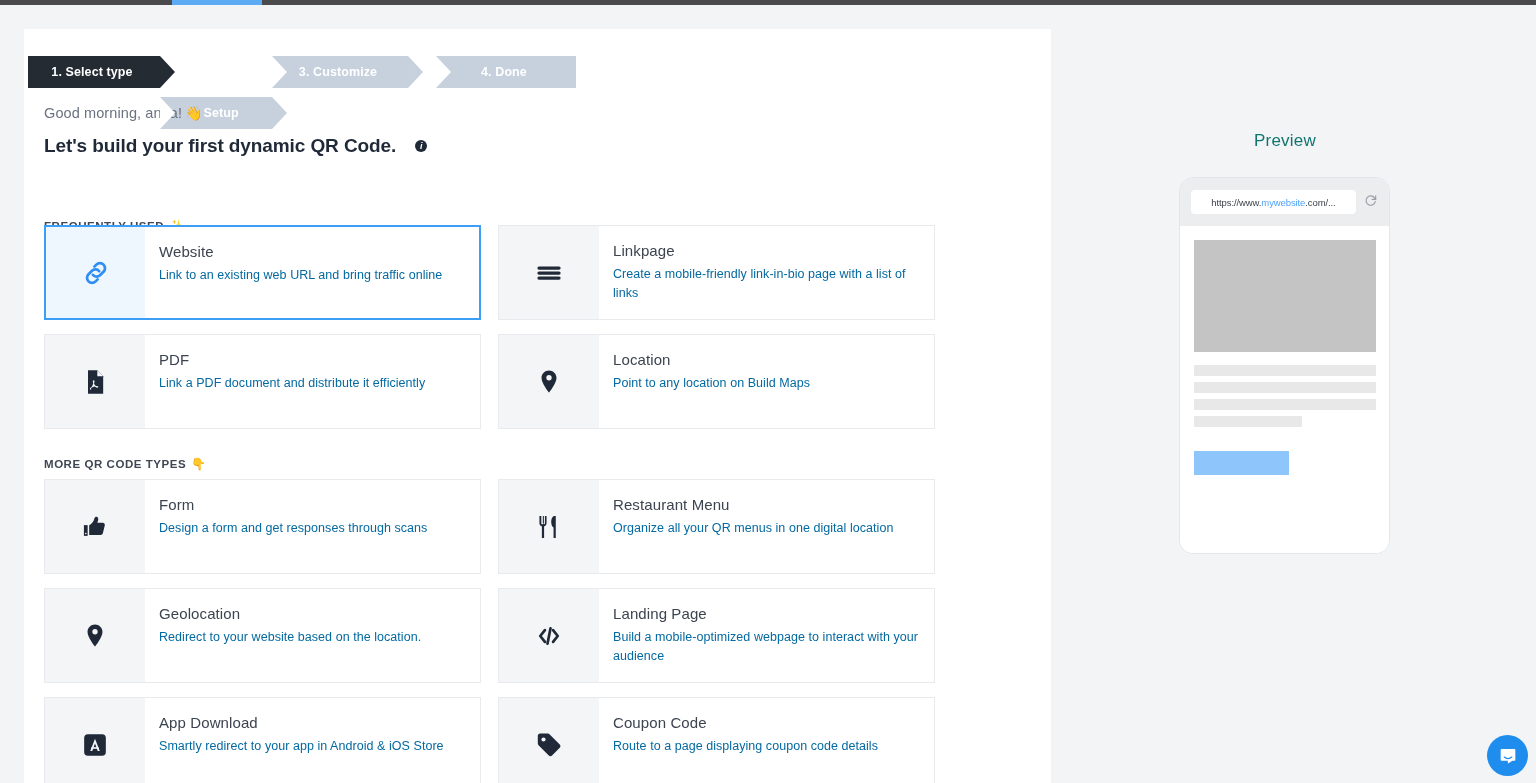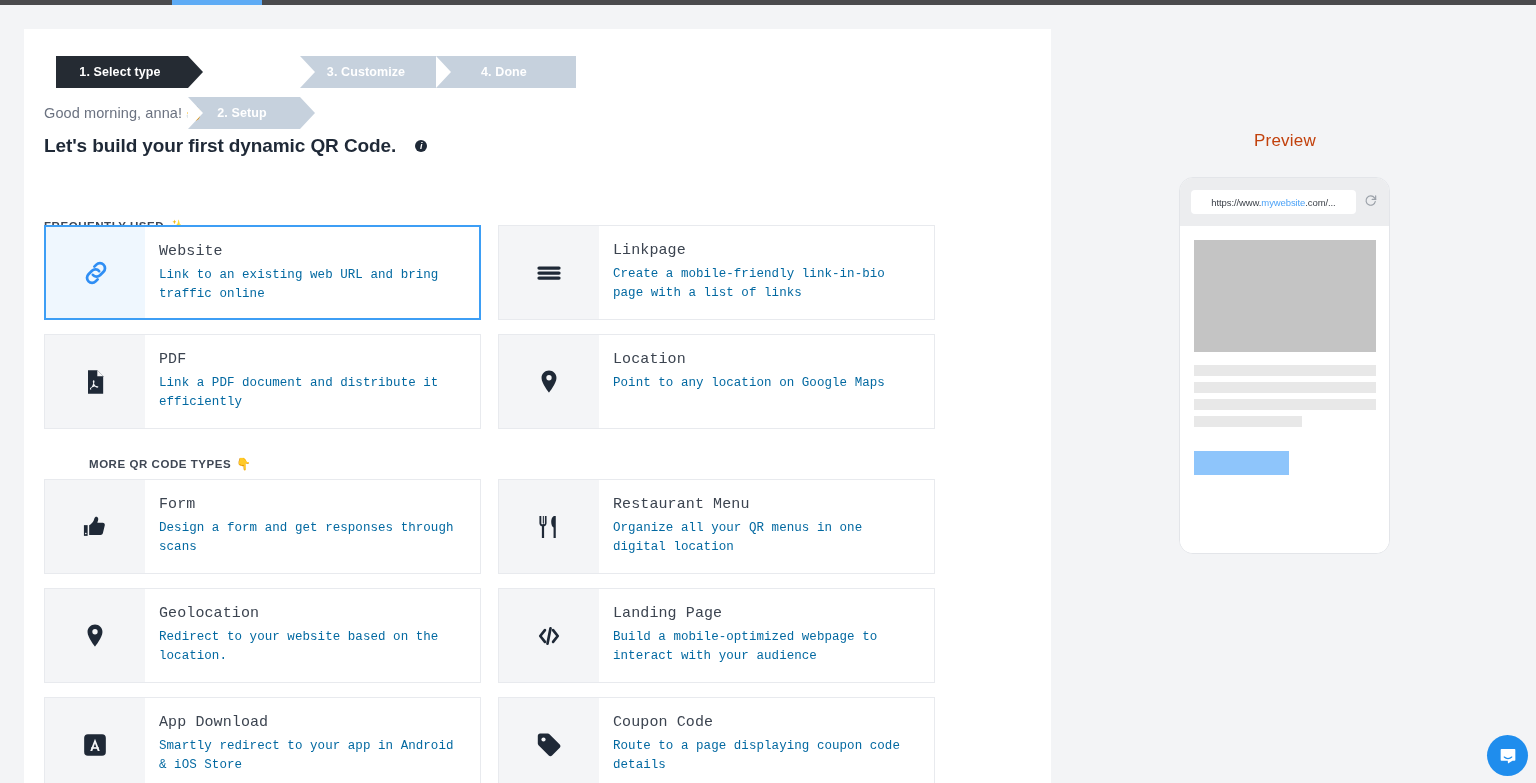--- a/index.html
+++ b/index.html
@@ -28,21 +28,21 @@
 
   
   .content-card {
     position: absolute; left: 24px; top: 24px;
     width: 1027px; height: 760px;
     background: #ffffff;
   }
 
   
   .stepper {
-    position: absolute; left: 32px; top: 27px;
+    position: absolute; left: 4px; top: 27px;
     display: flex; height: 32px;
   }
   .step {
     position: relative;
     display: flex; align-items: center; justify-content: center;
     height: 32px;
     font-size: 12.5px; font-weight: bold;
     letter-spacing: .1px;
     color: #ffffff;
     padding: 0 26px 0 22px;
@@ -61,21 +61,21 @@
     content: ""; position: absolute; left: 0; top: 0;
     width: 0; height: 0; z-index: 3;
     border-top: 16px solid transparent;
     border-bottom: 16px solid transparent;
     border-left: 15px solid #ffffff;
   }
   .step:last-child::after { display: none; }
   .step-1 { width: 132px; }
   .step-2 { width: 112px; margin-top: 41px; }
   .step-3 { width: 136px; }
-  .step-4 { width: 140px; }
+  .step-4 { width: 140px; margin-left: 28px; }
 
   
   .greeting {
     position: absolute; left: 20px; top: 76px;
     font-size: 14.5px; color: #6b7280; letter-spacing: .1px;
   }
   .greeting .wave { font-size: 14px; margin-left: 3px; }
   .headline {
     position: absolute; left: 20px; top: 106px;
     font-size: 19px; font-weight: bold; color: #1f2937;
@@ -91,24 +91,24 @@
   }
 
   
   .section-label {
     position: absolute; left: 20px;
     font-size: 11.5px; font-weight: bold;
     letter-spacing: .55px; color: #3f4754;
   }
   .section-label .emo { margin-left: 5px; font-size: 12px; }
   .sec-frequent { top: 190px; }
-  .sec-more { top: 428px; margin-left: 45px; }
-
-  
-  .grid { position: absolute; left: 20px; width: 907px; font-family: Liberation Mono, monospace; }
+  .sec-more { top: 428px; }
+
+  
+  .grid { position: absolute; left: 20px; width: 907px; }
   .grid-frequent { top: 196px; }
   .grid-more { top: 450px; }
   .grid-row { display: flex; gap: 17px; margin-bottom: 14px; }
 
   .qr-card {
     position: relative;
     display: flex; align-items: stretch;
     width: 437px; height: 95px;
     background: #ffffff;
     border: 1px solid #e8eaee;
@@ -136,21 +136,21 @@
     margin-bottom: 5px; line-height: 18px;
   }
   .qr-card .desc {
     font-size: 12.5px; color: #0369a1; line-height: 19px;
     letter-spacing: .05px;
   }
 
   
   .preview-title {
     position: absolute; left: 1180px; top: 126px; width: 210px;
-    text-align: center; font-size: 17px; color: #c2410c;
+    text-align: center; font-size: 17px; color: #0f766e;
     letter-spacing: .2px;
   }
   .phone {
     position: absolute; left: 1179px; top: 172px;
     width: 211px; height: 377px;
     background: #ffffff;
     border: 1px solid #e3e5e9;
     border-radius: 14px;
     overflow: hidden;
   }
@@ -272,21 +272,21 @@
 
         <div class="qr-card">
           <div class="icon-pane">
             <svg width="28" height="28" viewBox="0 0 24 24" fill="currentColor">
               <path d="M12 2.2c-3.6 0-6.4 2.8-6.4 6.3 0 4.7 6.4 12.5 6.4 12.5s6.4-7.8 6.4-12.5c0-3.5-2.8-6.3-6.4-6.3z"></path>
               <circle cx="12" cy="8.4" r="2.3" fill="#f4f5f7"></circle>
             </svg>
           </div>
           <div class="body">
             <div class="title">Location</div>
-            <div class="desc">Point to any location on Google Maps</div>
+            <div class="desc">Point to any location on Build Maps</div>
           </div>
         </div>
       </div>
     </div>
 
     <div class="section-label sec-more">
       <span>MORE QR CODE TYPES</span><span class="emo">👇</span>
     </div>
 
     <div class="grid grid-more">

